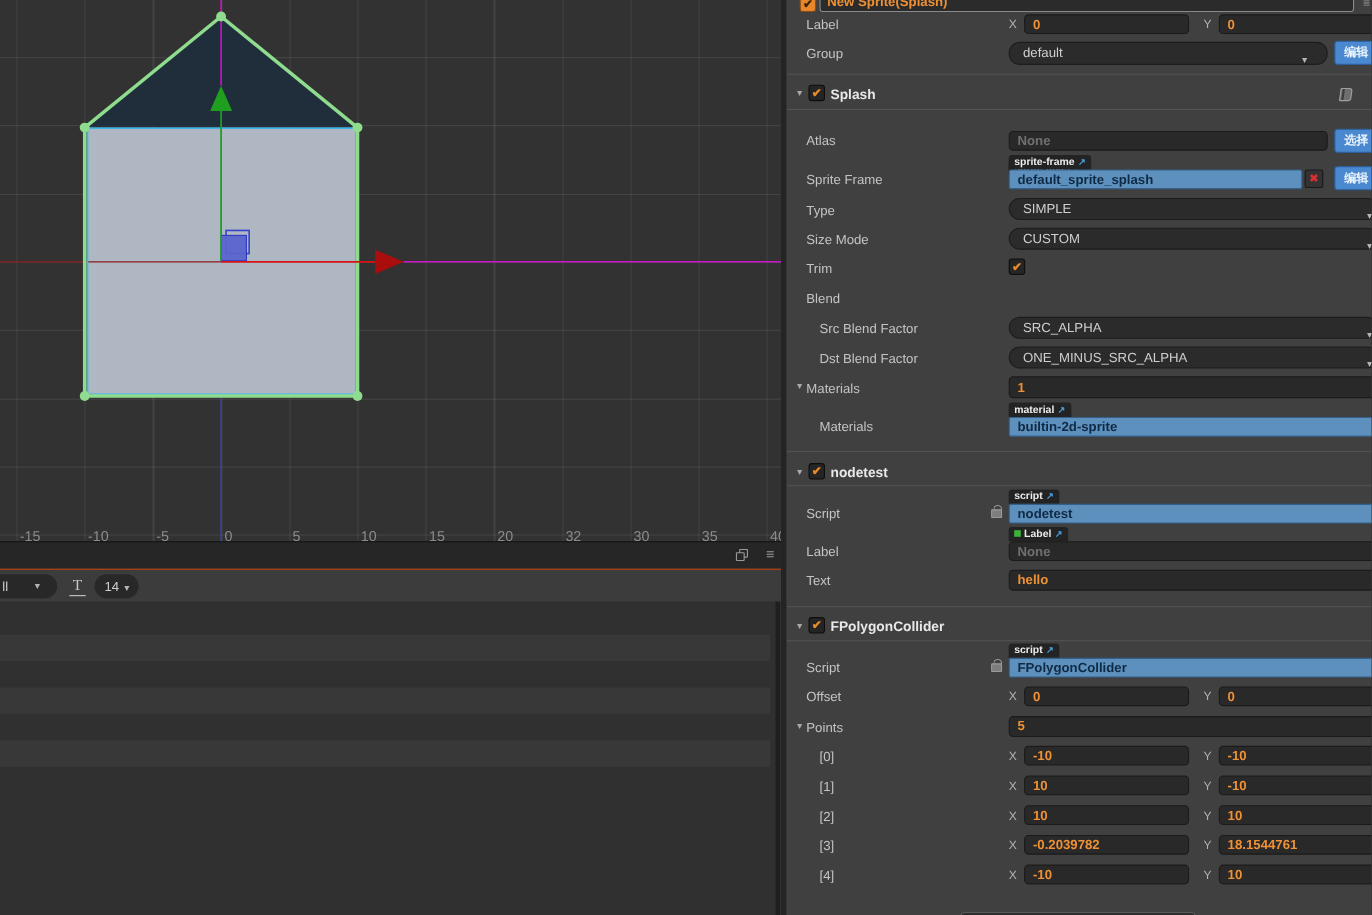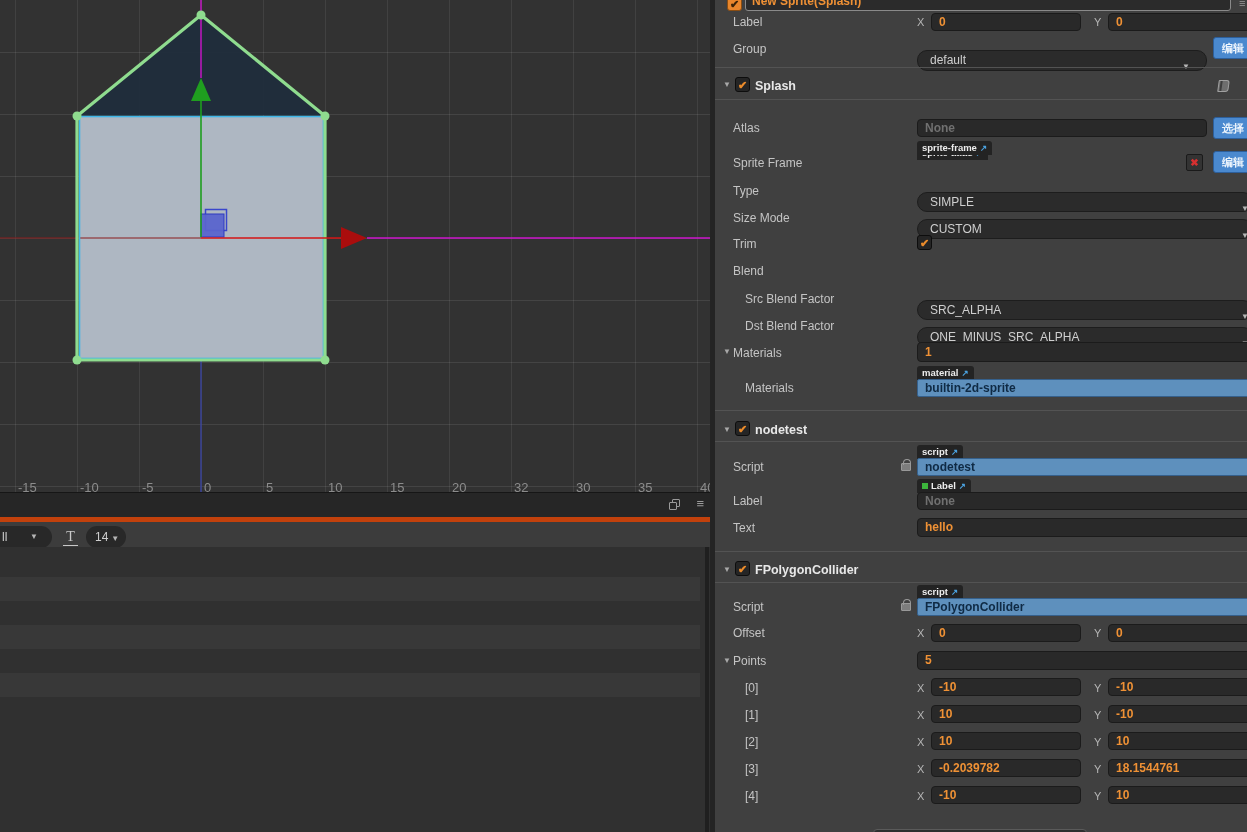--- a/index.html
+++ b/index.html
@@ -18,21 +18,21 @@
   #ruler { position:absolute; left:0; top:465px; width:710px; height:26px; }
   .tick { position:absolute; top:15px; font-size:13px; color:#8c8c8c; }
 
   
   #scene-darkbar { position:absolute; left:0; top:492px; width:710px; height:25px; background:#262626; border-top:1px solid #161616; }
   .copy-icon { position:absolute; right:30px; top:6px; width:11px; height:11px; }
   .copy-icon .b { position:absolute; width:8px; height:8px; border:1px solid #9a9a9a; border-radius:1px; }
   .copy-icon .b1 { left:0; top:3px; background:#262626; }
   .copy-icon .b2 { left:3px; top:0; }
   .hamburger { position:absolute; right:6px; top:3px; color:#9a9a9a; font-size:13px; letter-spacing:0; }
-  #scene-toolbar { position:absolute; left:0; top:517px; width:776px; height:30px; background:#3c3c3c; border-top:5px solid #c2410c; }
+  #scene-toolbar { position:absolute; left:0; top:517px; width:776px; height:30px; background:#3c3c3c; border-top:1px solid #c2410c; }
   .pill { position:absolute; height:22px; top:4px; background:#282828; border-radius:11px; color:#cfcfcf; font-size:12px; line-height:22px; }
   #font-pill { left:-58px; width:110px; padding-left:60px; }
   #font-pill .arrow { position:absolute; right:14px; top:0; }
   #size-pill { left:86px; width:40px; text-align:left; padding-left:9px; }
   #size-pill .arrow { margin-left:3px; }
   .arrow { font-size:8px; color:#b5b5b5; }
   #text-icon { position:absolute; left:63px; top:7px; width:15px; color:#c8c8c8; font-family:"Liberation Serif",serif;
     font-size:14px; text-align:center; border-bottom:1px solid #c8c8c8; height:17px; line-height:15px; }
   #overflow-icon { position:absolute; right:13px; top:6px; width:14px; height:14px; border:1px solid #909090; border-radius:2px;
     color:#b5b5b5; font-size:8px; text-align:center; line-height:13px; }
@@ -45,21 +45,21 @@
   
   #inspector { position:absolute; left:715px; top:0; width:532px; height:832px; background:#404040; overflow:hidden; }
   .lbl { position:absolute; left:18px; color:#c4c4c4; font-size:12px; }
   .lbl2 { left:30px; }
   .field { position:absolute; background:#292929; border:1px solid #1b1b1b; border-radius:4px;
     color:#ef9135; font-size:12px; font-weight:bold; line-height:16px; padding:0 7px; }
   .field.gray { color:#707070; }
   .bluefield { position:absolute; background:#5e90bd; border:1px solid #35608c; border-radius:2px;
     color:#0f2a44; font-size:12px; font-weight:bold; line-height:16px; padding:0 7px; }
   .dd { position:absolute; left:202px; background:#2b2b2b; border:1px solid #1d1d1d; border-radius:10px;
-    color:#cfcfcf; font-size:12px; line-height:19px; padding:0 12px;margin-top:12px; }
+    color:#cfcfcf; font-size:12px; line-height:19px; padding:0 12px; }
   .dd .arrow { position:absolute; top:6px; }
   .xy-lab { position:absolute; color:#b5b5b5; font-size:11px; }
   .xfield { left:216px; width:150px; height:18px; }
   .yfield { left:393px; width:145px; height:18px; }
   .xlab { left:202px; } .ylab { left:379px; }
   .tag { position:absolute; background:#232323; border-radius:3px 3px 0 0; color:#ededed;
     font-size:9.5px; font-weight:bold; line-height:13px; padding:0 5px; }
   .tag .link { color:#4aa0dd; font-size:8.5px; margin-left:3px; }
   .tag .gsq { display:inline-block; width:6px; height:6px; background:#3cb43c; margin-right:3px; }
   .btn { position:absolute; left:498px; width:40px; background:#4a89cf; border:1px solid #2d5f9b; border-radius:3px;
@@ -193,20 +193,21 @@
       <span>sprite-atlas</span><span class="link">↗</span>
     </div>
     <div class="lbl" style="top:121px">Atlas</div>
     <div class="field gray" style="left:202px; top:119px; width:290px; height:18px;">None</div>
     <div class="btn" style="top:117px; height:22px; line-height:20px;">选择</div>
 
     <div class="tag" style="left:202px; top:141px;">
       <span>sprite-frame</span><span class="link">↗</span>
     </div>
     <div class="lbl" style="top:156px">Sprite Frame</div>
+    <div class="bluefield" style="left:202px; top:154px; width:267px; height:18px;">default_sprite_splash</div>
     <div class="xbtn" style="left:471px; top:154px;">✖</div>
     <div class="btn" style="top:151px; height:22px; line-height:20px;">编辑</div>
 
     <div class="lbl" style="top:184px">Type</div>
     <div class="dd" style="top:180px; width:336px; height:20px;">
       <span>SIMPLE</span>
       <span class="arrow" style="right:3px">▼</span>
     </div>
 
     <div class="lbl" style="top:211px">Size Mode</div>

